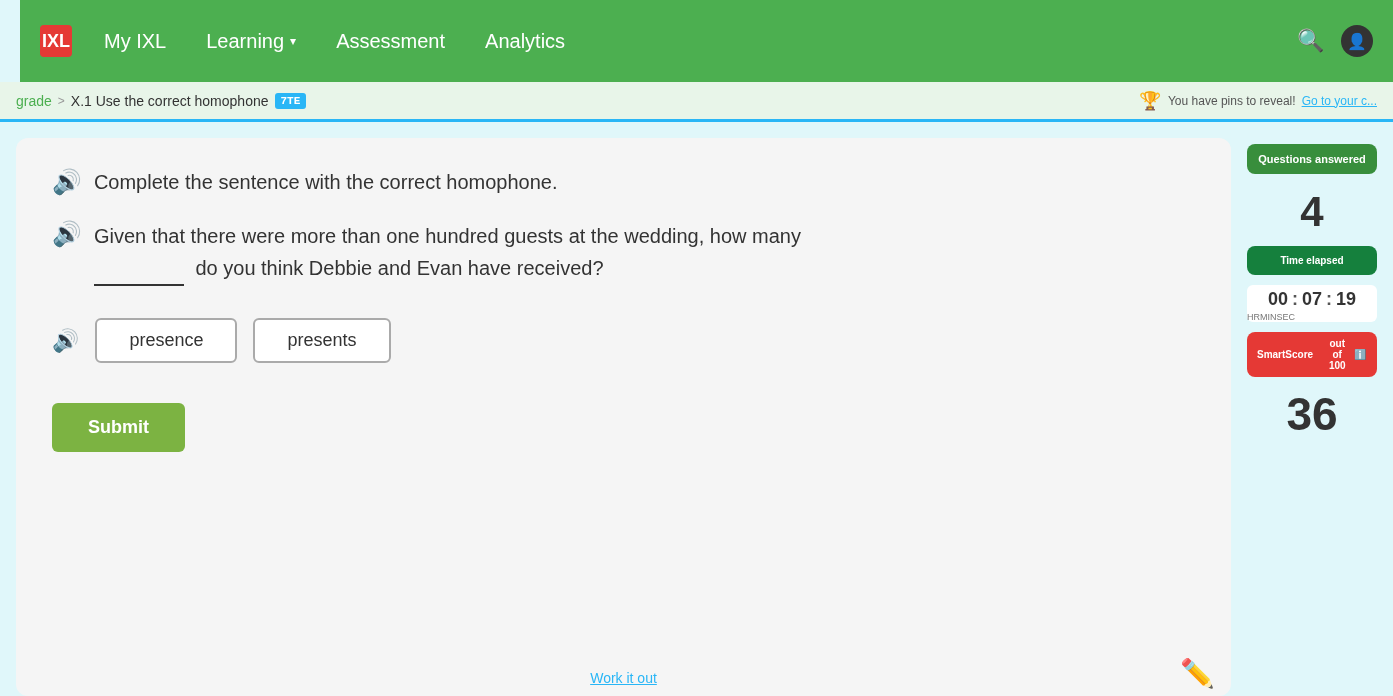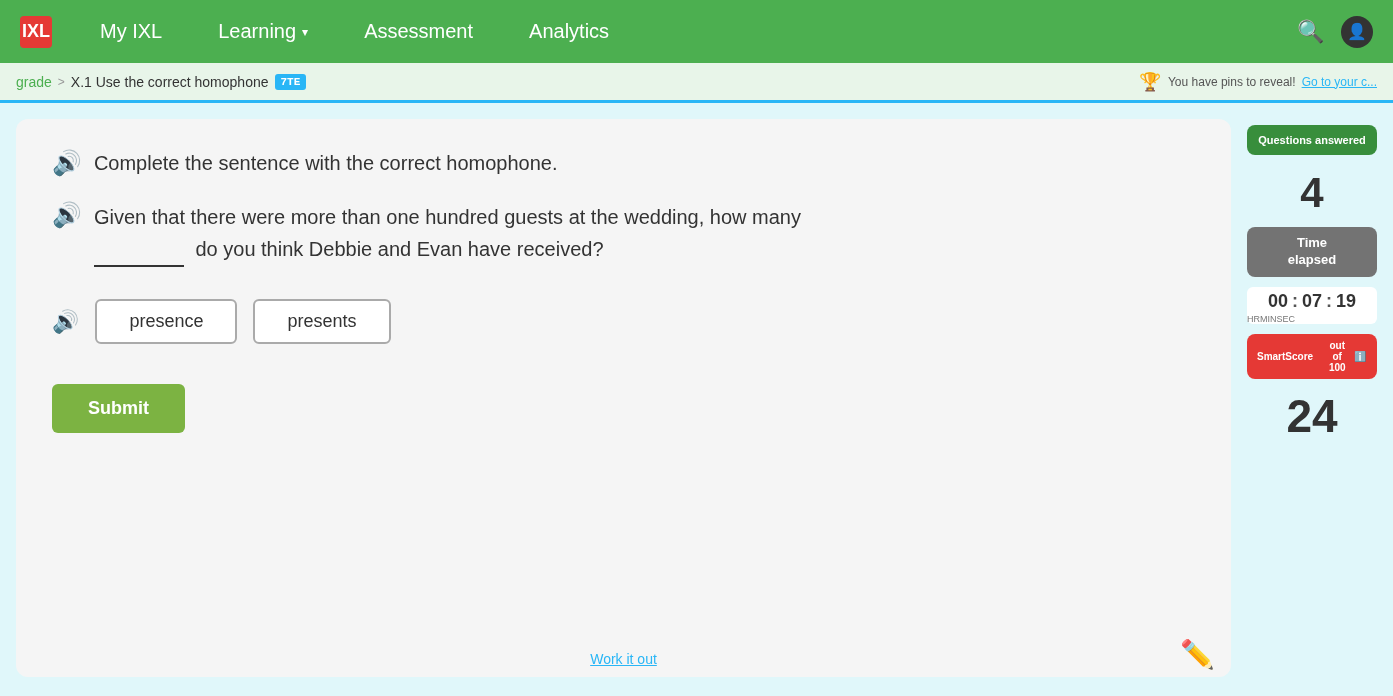--- a/index.html
+++ b/index.html
@@ -7,25 +7,26 @@
       font-family: Arial, sans-serif;
       background: #e0f7fa;
       width: 1393px;
       min-height: 696px;
       overflow: hidden;
     }
 
     
     .top-nav {
       background: #4caf50;
-      height: 63px;
+      height: 82px;
       display: flex;
       align-items: center;
       padding: 0 20px;
-      gap: 40px;
+      gap: 24px;
+      margin-left: 20px;
     }
     .nav-logo {
       background: #e53935;
       color: white;
       font-weight: bold;
       font-size: 18px;
       width: 32px;
       height: 32px;
       display: flex;
       align-items: center;
@@ -239,26 +240,26 @@
     }
     .questions-count {
       font-size: 42px;
       font-weight: bold;
       color: #333;
       text-align: center;
       margin-top: 4px;
     }
 
     .time-elapsed-box {
-      background: #737373;
+      background: #15803d;
       color: white;
       border-radius: 8px;
       padding: 8px 25px;
       text-align: center;
-      font-size: 13px;
+      font-size: 10px;
       font-weight: bold;
       line-height: 1.3;
     }
     .time-display {
       display: flex;
       justify-content: center;
       align-items: center;
       gap: 4px;
       margin-top: 4px;
       font-size: 18px;
@@ -413,16 +414,16 @@
         <span>SEC</span>
       </div>
     </div>
 
     <div class="smartscore-box">
       <span>SmartScore</span>
       &nbsp;
       <span>out of 100</span>
       <span style="cursor:pointer;">ℹ️</span>
     </div>
-    <div class="smartscore-number">24</div>
+    <div class="smartscore-number">36</div>
 
   </div>
 </div>
 
 </body></html>

